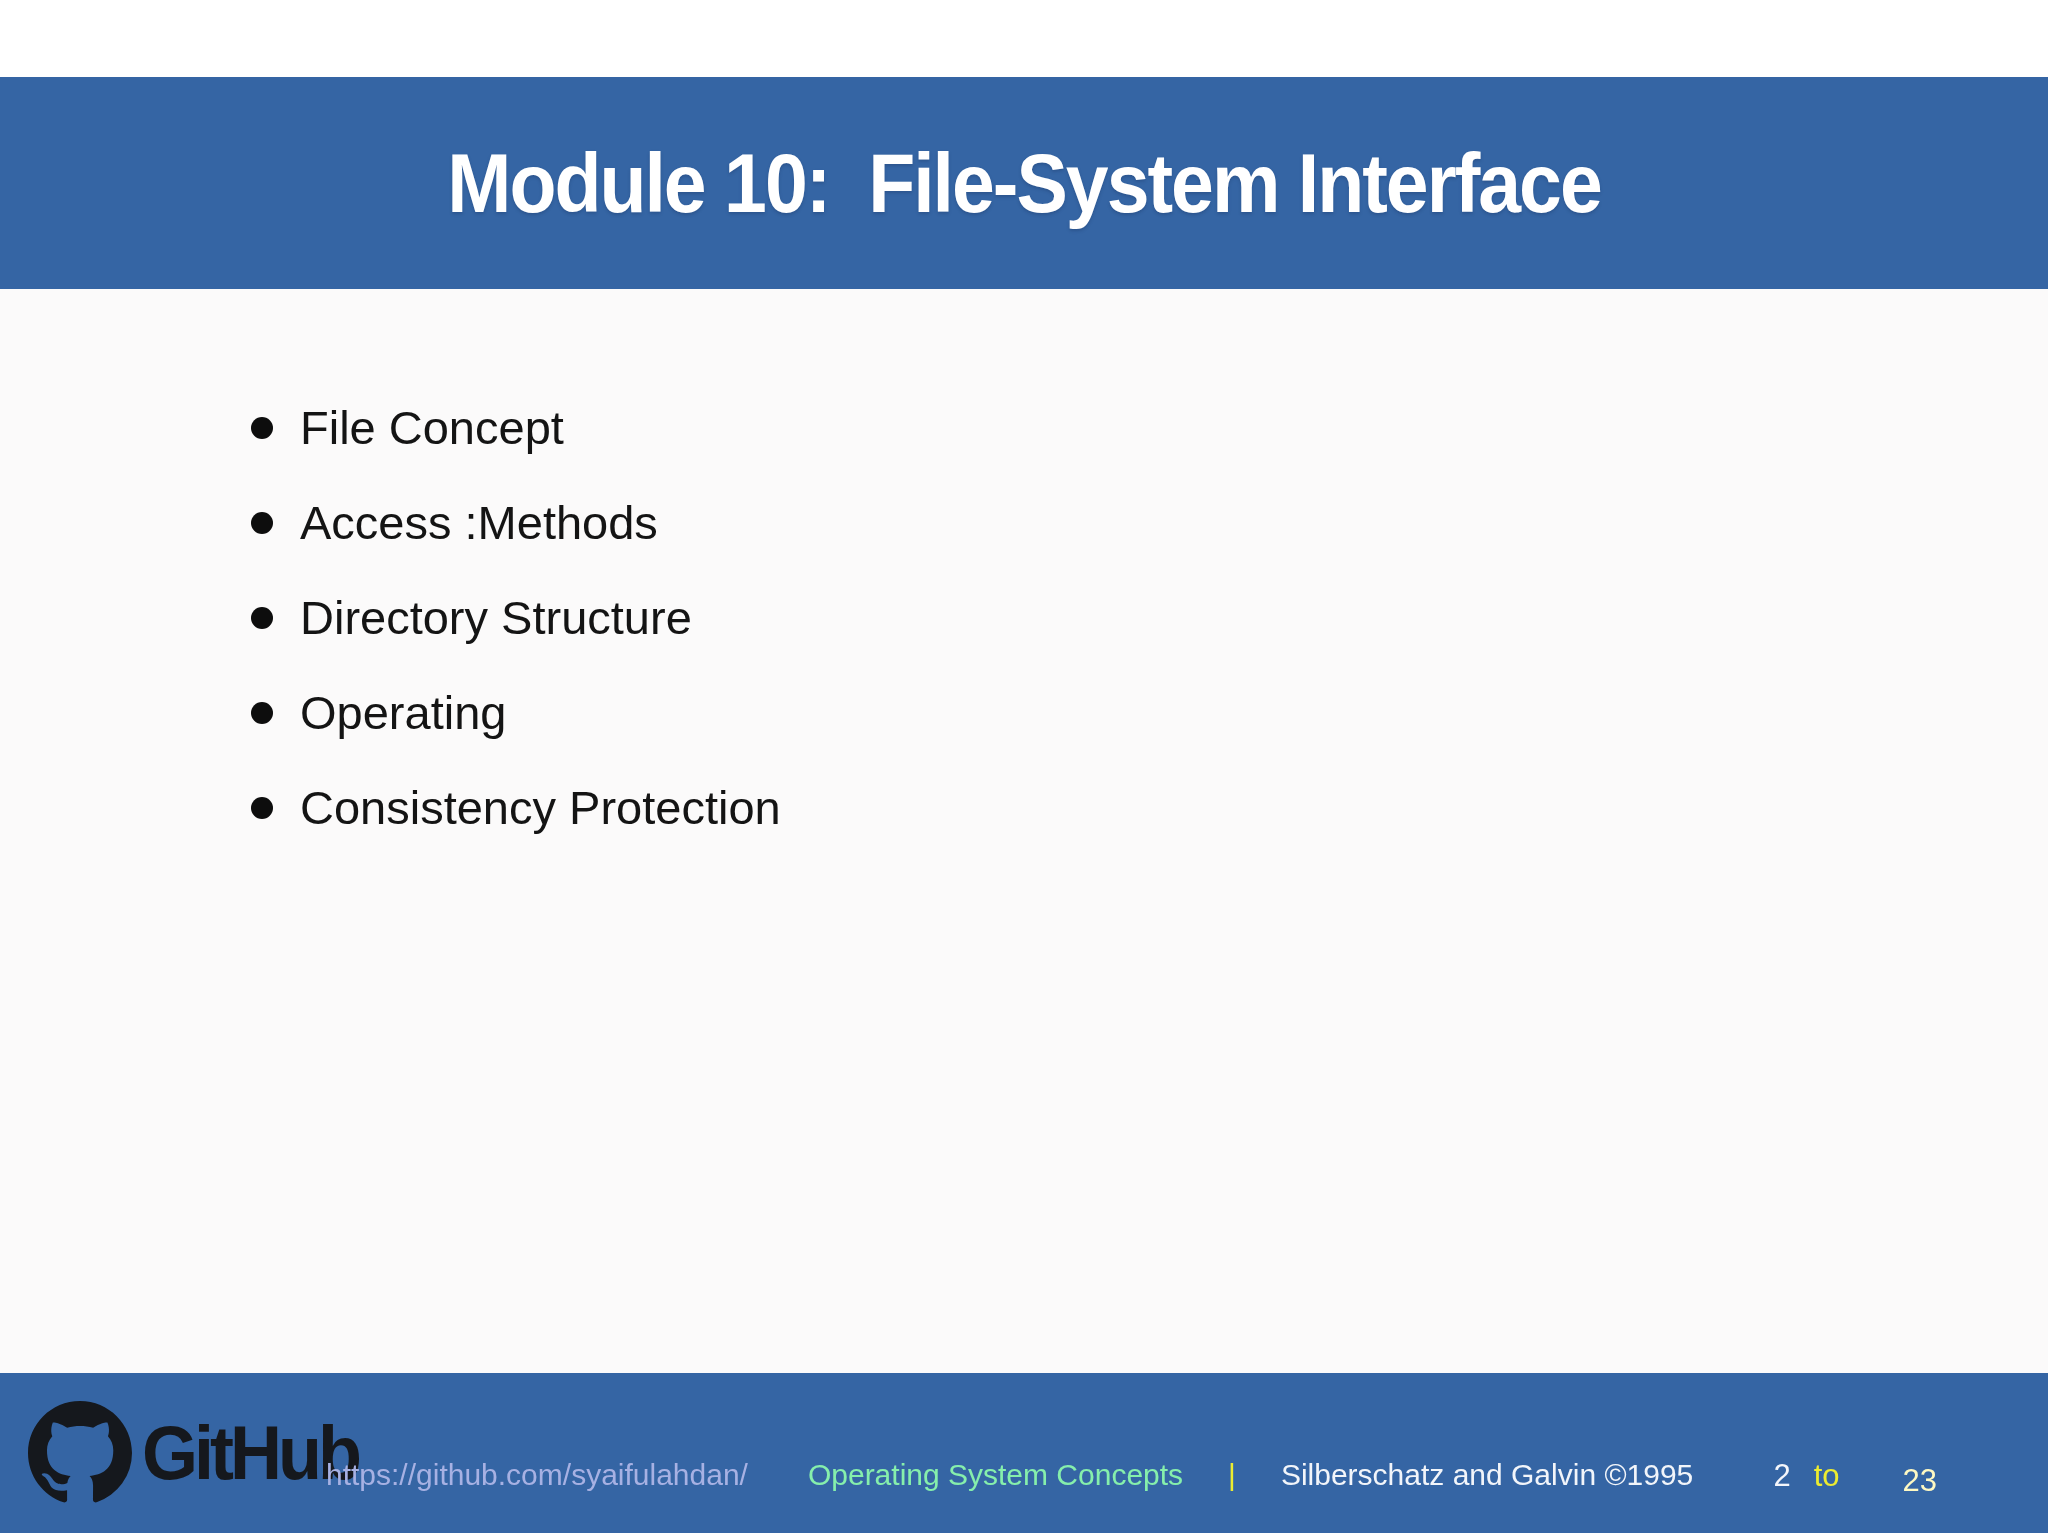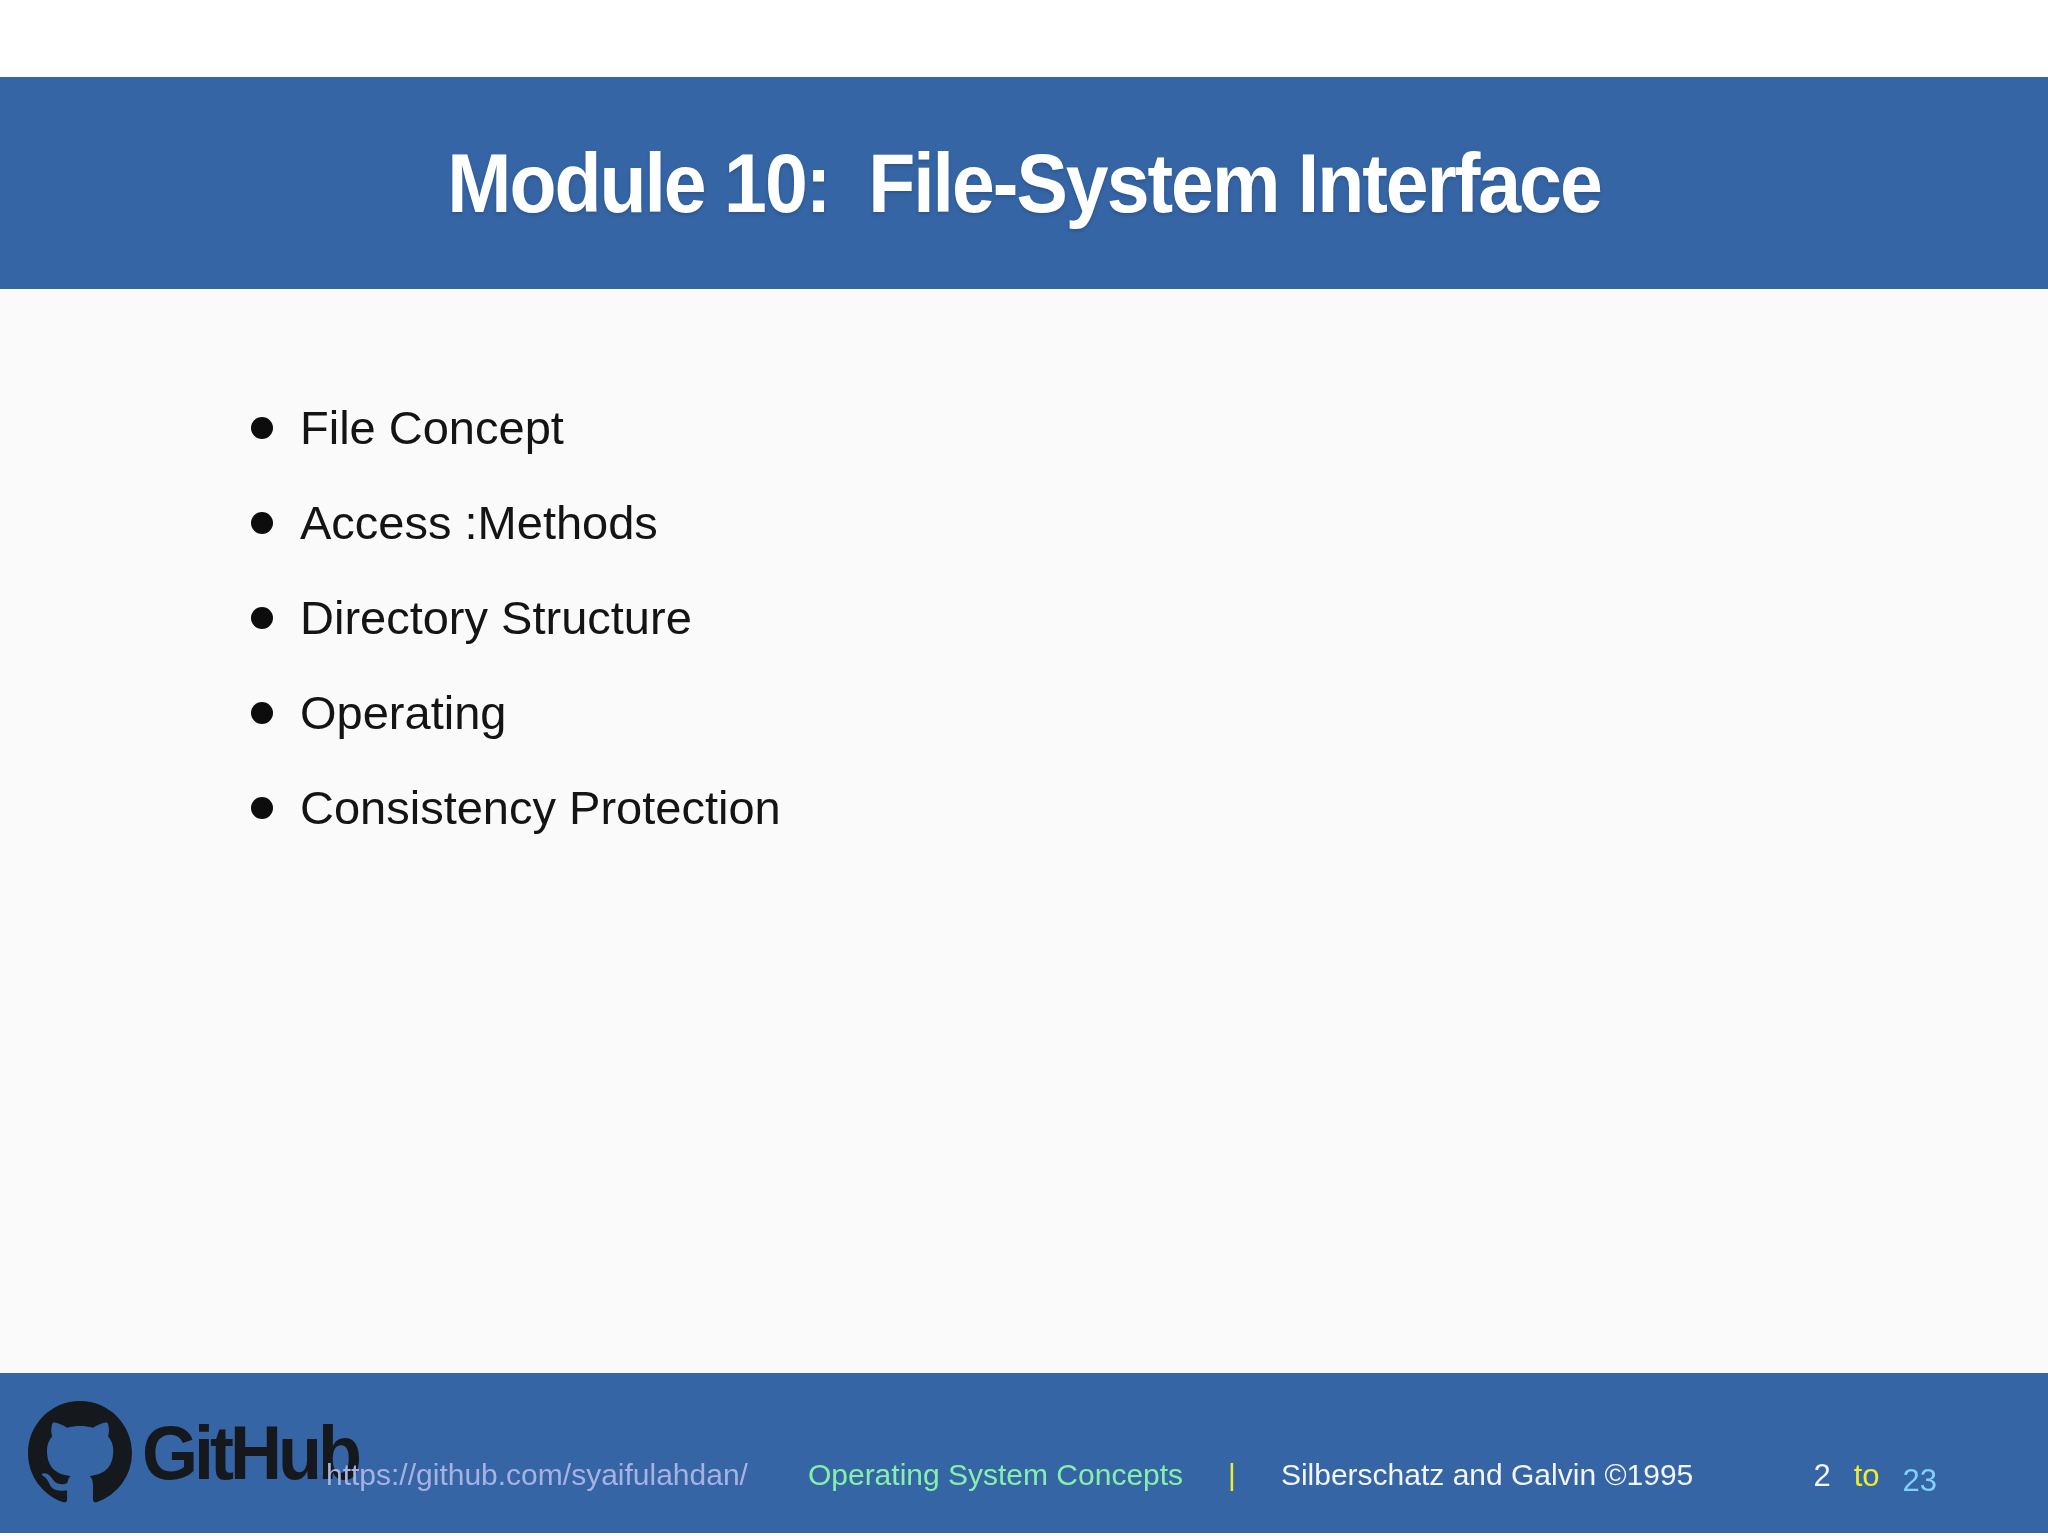--- a/index.html
+++ b/index.html
@@ -92,21 +92,21 @@
   .footer-sep { color: var(--accent-yellow, #ecec30); margin: 0 9px; }
   .footer-authors { color: #f2f5fa; }
 
   .page-indicator {
     position: absolute; right: 111px; top: 85px;
     display: flex; align-items: baseline; gap: 23px;
     font-size: 31px;
   }
   .page-current { color: #f4f6fb; }
   .page-connector { color: var(--accent-yellow, #ecec30); text-align: right; }
-  .page-total { color: #7dd3fc; transform: translateY(5px); }
+  .page-total { color: #fef9c3; transform: translateY(5px); margin-left: 40px; }
 </style>
 </head>
 <body>
 
 <div class="slide">
 
   <div class="top-strip"></div>
 
   <div class="title-bar">
     <div class="slide-title">Module 10:  File-System Interface</div>

